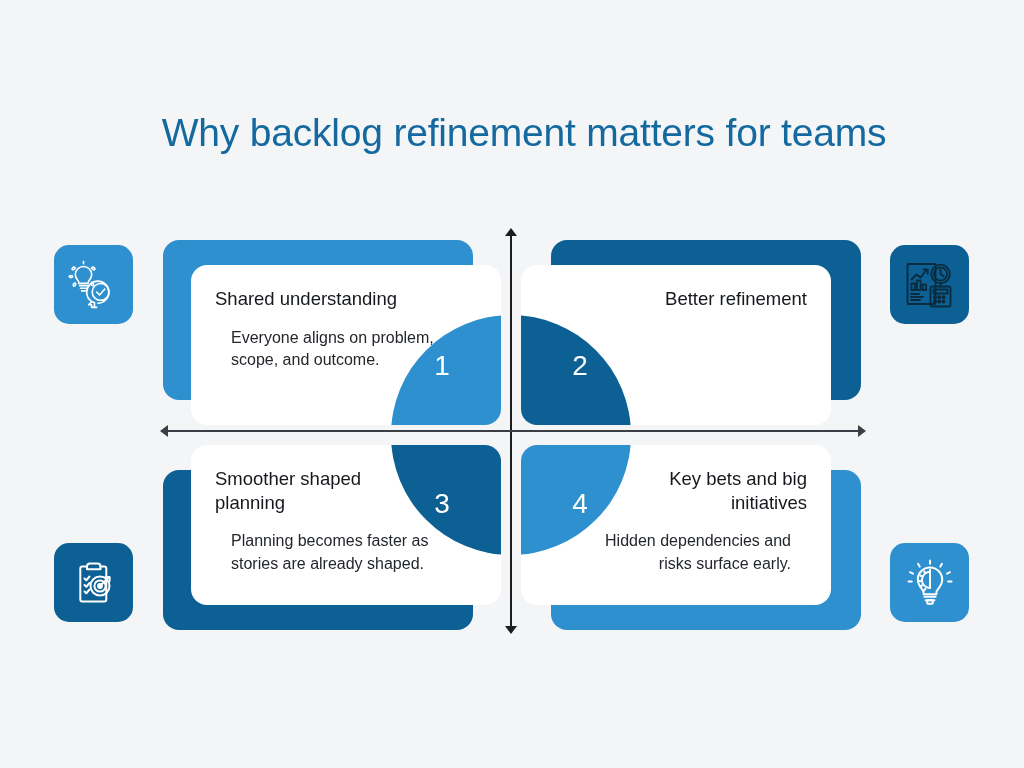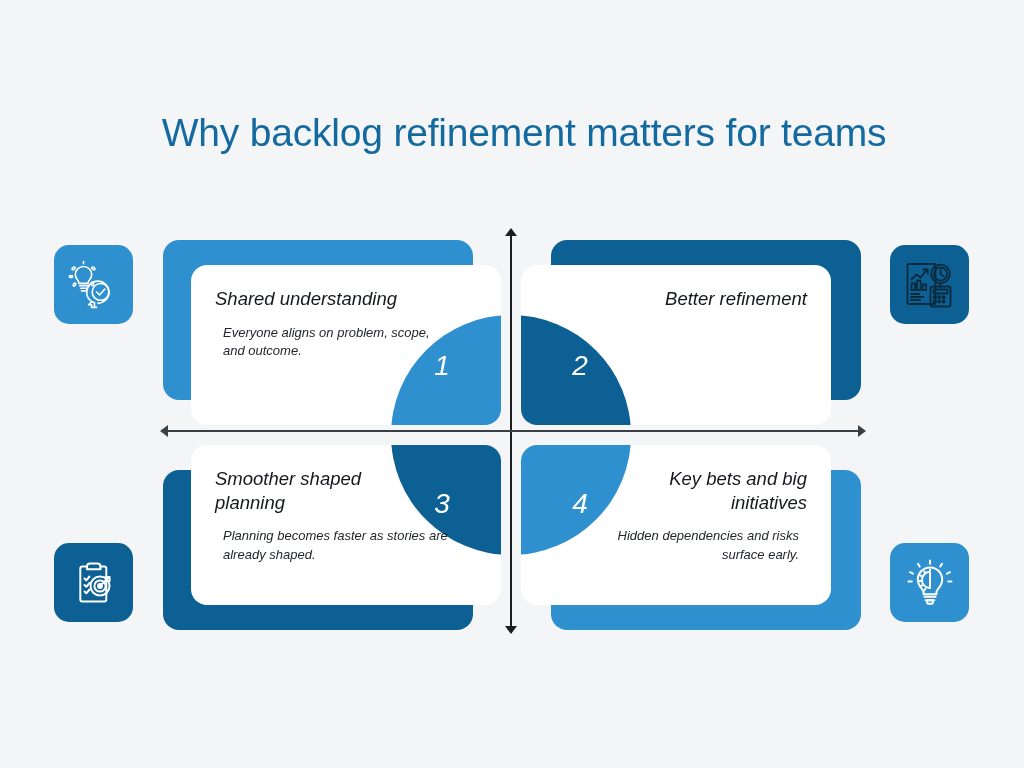--- a/index.html
+++ b/index.html
@@ -40,21 +40,20 @@
     left: 163px;
     top: 240px;
     width: 698px;
     height: 390px;
   }
 
   .quad {
     position: absolute;
     width: 340px;
     height: 185px;
-    font-style: italic;
   }
   .quad.q1 { left: 0;   top: 0; }
   .quad.q2 { left: 358px; top: 0; }
   .quad.q3 { left: 0;   top: 205px; }
   .quad.q4 { left: 358px; top: 205px; }
 
   
   .back-card {
     position: absolute;
     width: 310px;
@@ -132,25 +131,25 @@
     font-size: 18.5px;
     font-weight: 500;
     color: #15181c;
     line-height: 1.28;
     margin: 0 0 13px 0;
     position: relative;
     z-index: 3;
     max-width: 215px;
   }
   .card-body {
-    font-size: 13px;
+    font-size: 16px;
     font-weight: 400;
     color: #23272c;
     line-height: 1.42;
-    margin: 8px;
+    margin: 16px;
     position: relative;
     z-index: 3;
     max-width: 215px;
   }
   
   .q1 .card-title, .q1 .card-body,
   .q3 .card-title, .q3 .card-body { text-align: left; }
   .q2 .card-title, .q2 .card-body,
   .q4 .card-title, .q4 .card-body { text-align: right; margin-left: auto; }
 

